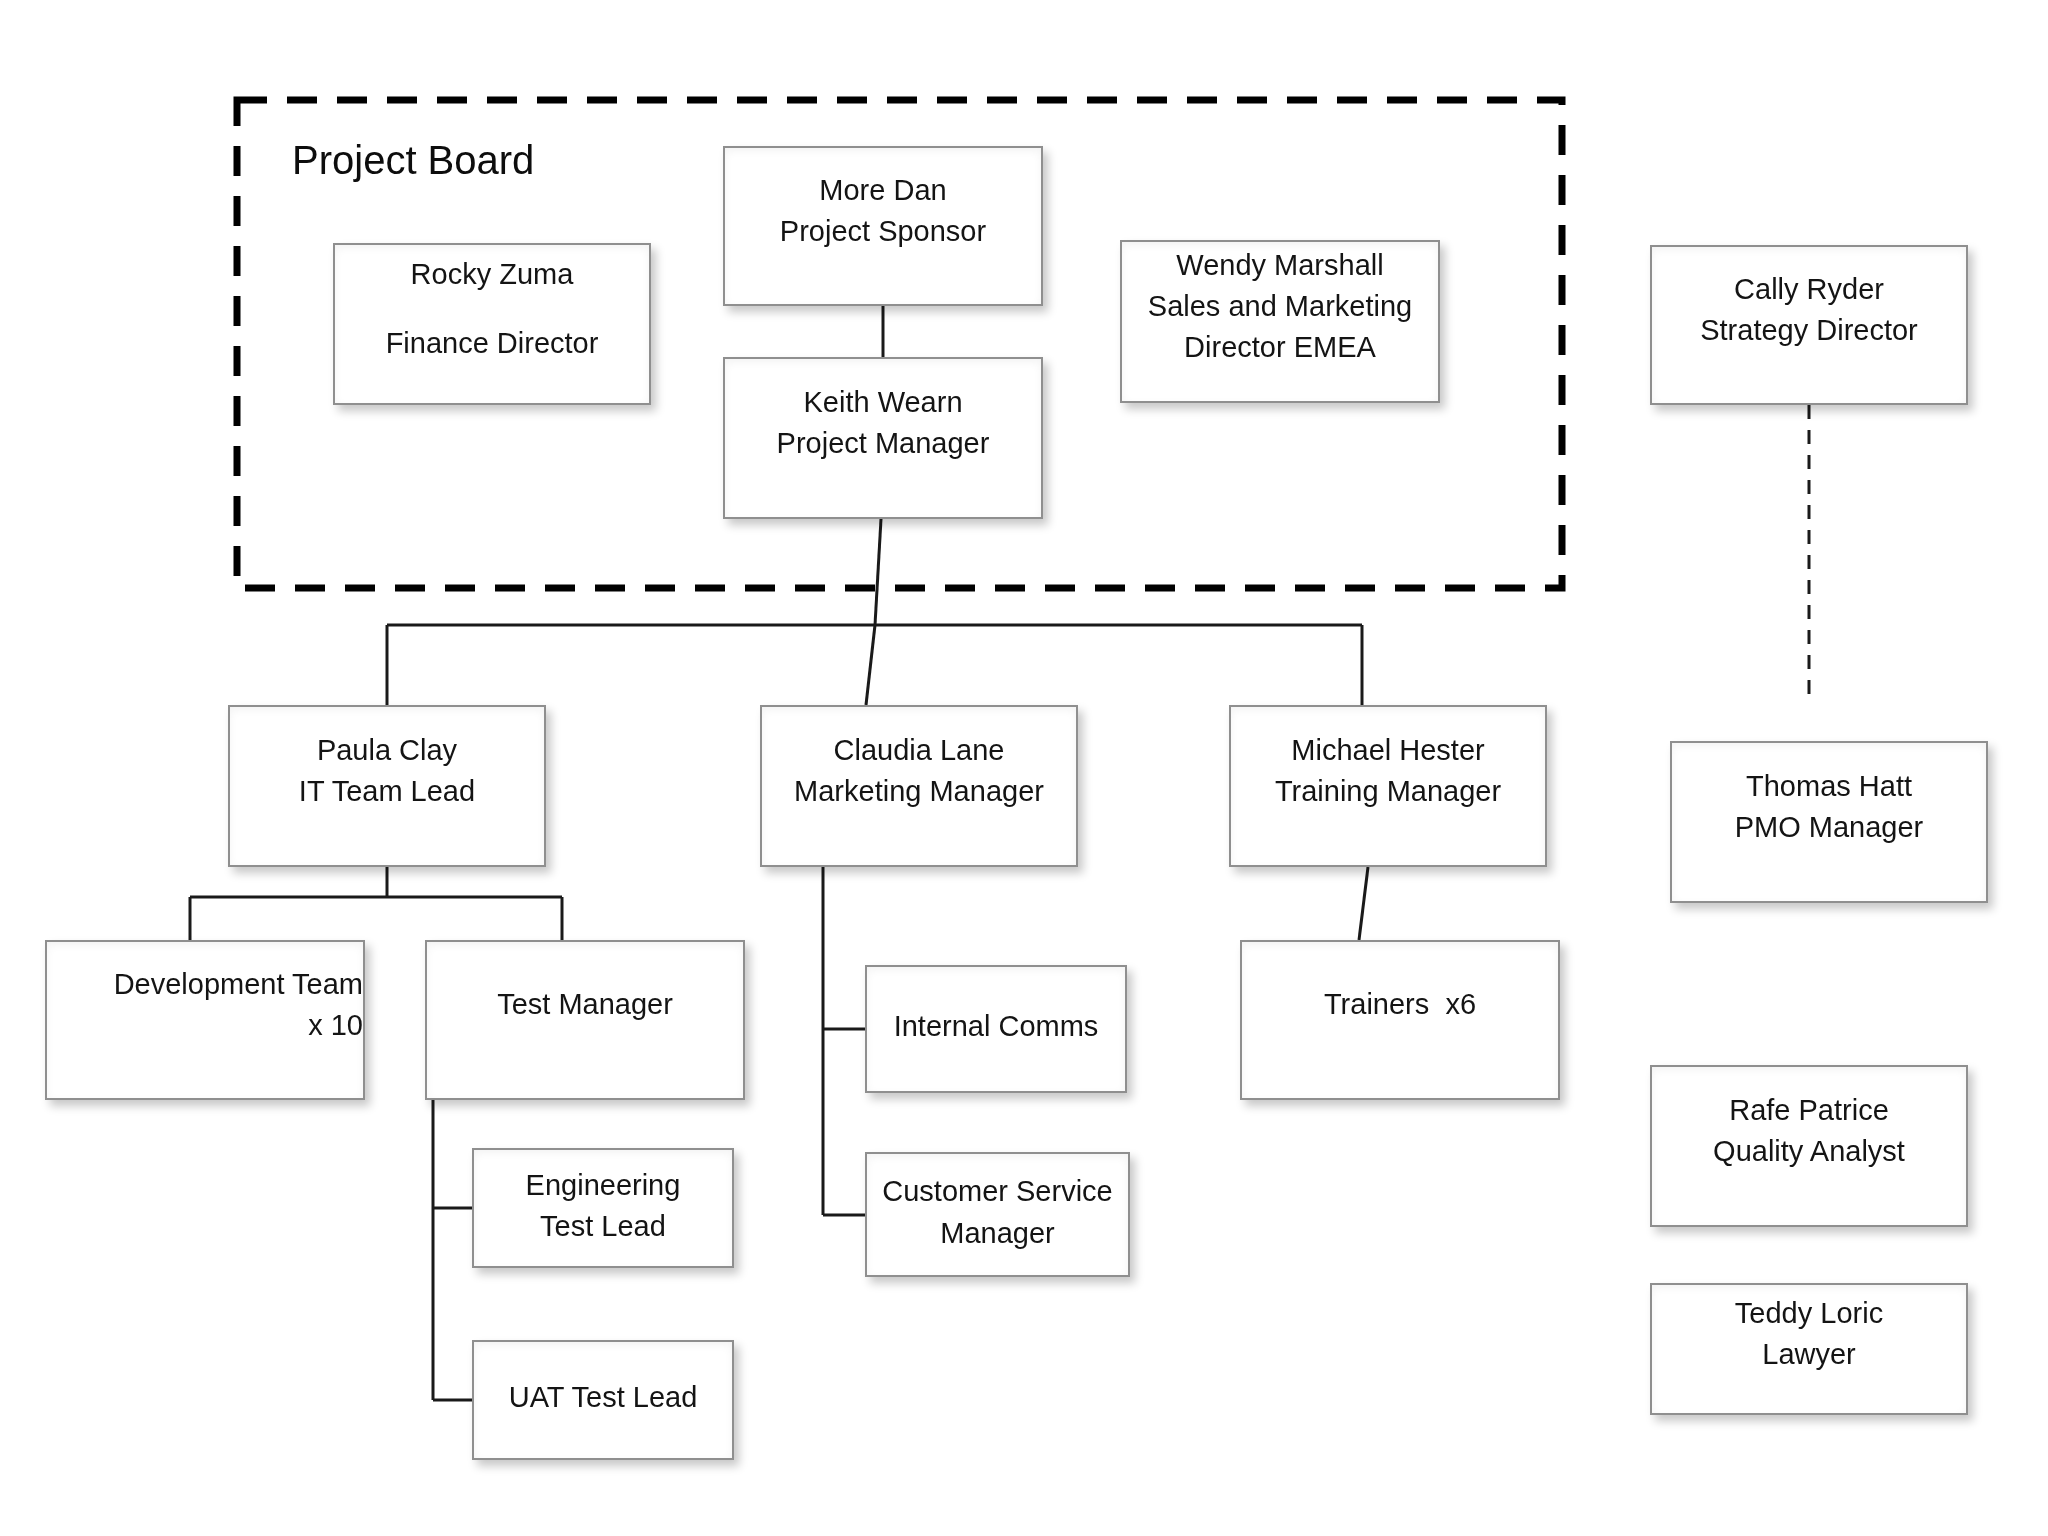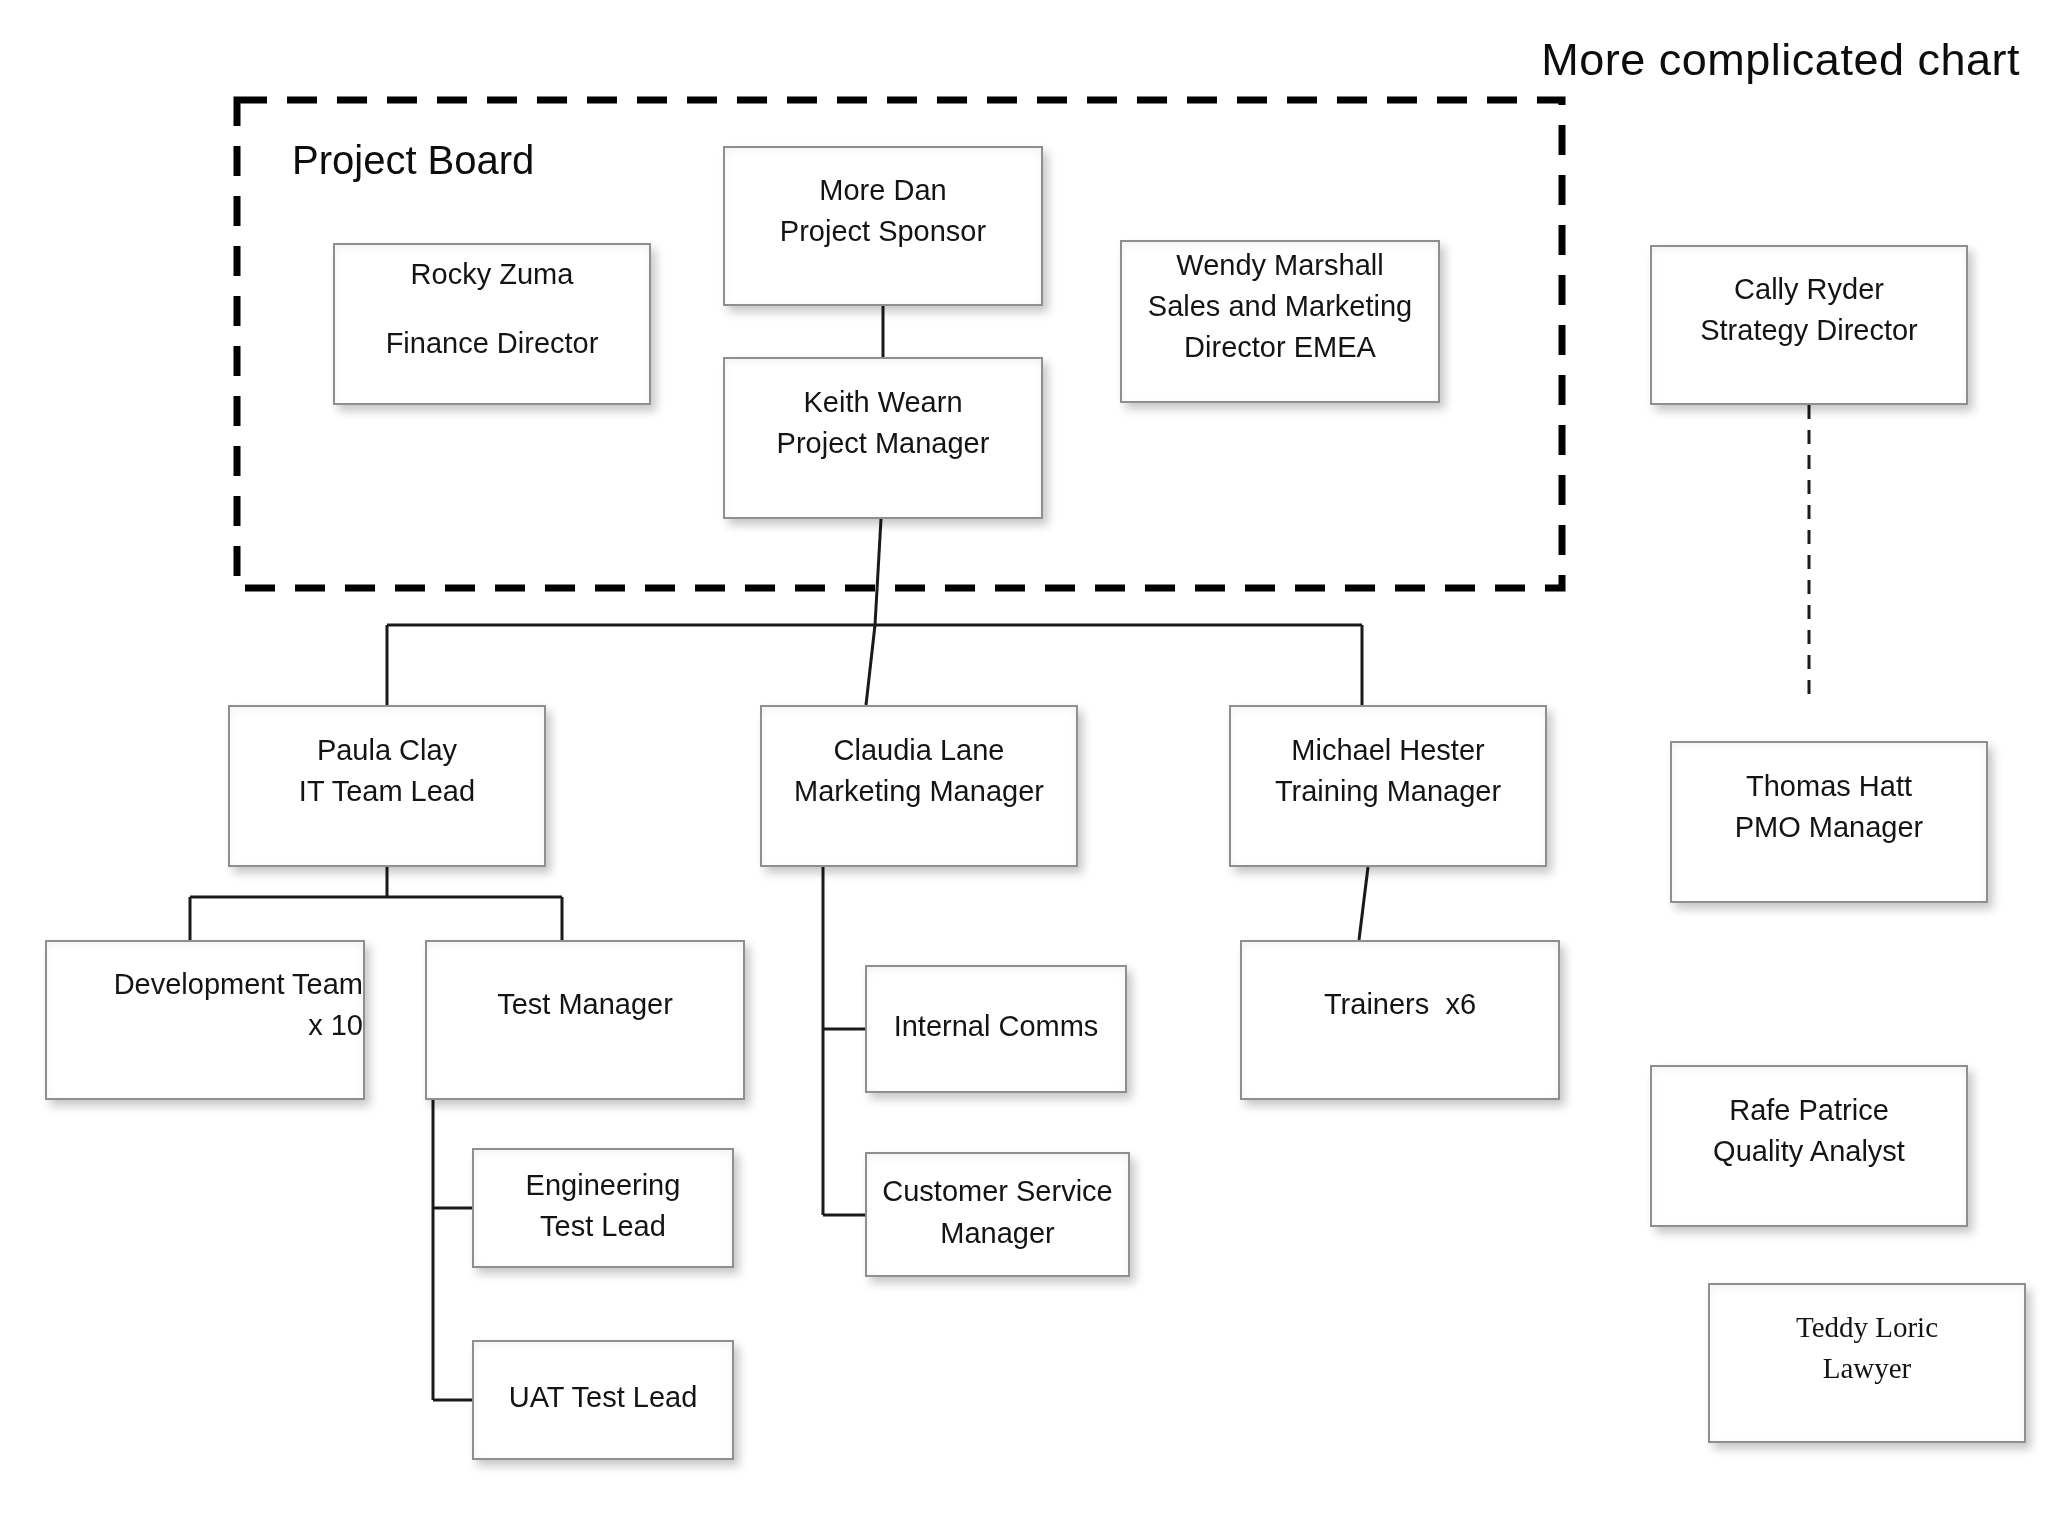--- a/index.html
+++ b/index.html
@@ -77,21 +77,20 @@
       <line x1="562" y1="897" x2="562" y2="940" stroke="#1a1a1a" stroke-width="3"></line>
       <line x1="433" y1="1100" x2="433" y2="1400" stroke="#1a1a1a" stroke-width="3"></line>
       <line x1="433" y1="1208" x2="472" y2="1208" stroke="#1a1a1a" stroke-width="3"></line>
       <line x1="433" y1="1400" x2="472" y2="1400" stroke="#1a1a1a" stroke-width="3"></line>
       <line x1="823" y1="867" x2="823" y2="1215" stroke="#1a1a1a" stroke-width="3"></line>
       <line x1="823" y1="1029" x2="865" y2="1029" stroke="#1a1a1a" stroke-width="3"></line>
       <line x1="823" y1="1215" x2="865" y2="1215" stroke="#1a1a1a" stroke-width="3"></line>
       <line x1="1368" y1="867" x2="1359" y2="940" stroke="#1a1a1a" stroke-width="3"></line>
       <line x1="1809" y1="405" x2="1809" y2="705" stroke="#1a1a1a" stroke-width="3" stroke-dasharray="14 11"></line>
     </svg>
-  <div class="chart-title">More complicated chart</div>
   <div class="board-label">Project Board</div>
   <div id="nodes">
       <div class="node lg" style="left: 333px; top: 243px; width: 318px; height: 162px; gap: 28px;">
         <div class="node-line">Rocky Zuma</div>
         <div class="node-line">Finance Director</div>
       </div>
       <div class="node lg" style="left: 723px; top: 146px; width: 320px; height: 160px;">
         <div class="node-line">More Dan</div>
         <div class="node-line">Project Sponsor</div>
       </div>
@@ -145,18 +144,18 @@
         <div class="node-line">Engineering</div>
         <div class="node-line">Test Lead</div>
       </div>
       <div class="node sm" style="left: 865px; top: 1152px; width: 265px; height: 125px;">
         <div class="node-line">Customer Service</div>
         <div class="node-line">Manager</div>
       </div>
       <div class="node sm" style="left: 472px; top: 1340px; width: 262px; height: 120px;">
         <div class="node-line">UAT Test Lead</div>
       </div>
-      <div class="node lg" style="left: 1708px; top: 1283px; width: 318px; height: 160px; font-family: Liberation Serif, serif;">
+      <div class="node lg" style="left: 1650px; top: 1283px; width: 318px; height: 132px;">
         <div class="node-line">Teddy Loric</div>
         <div class="node-line">Lawyer</div>
       </div>
     </div>
 </div>
 
 </body></html>

